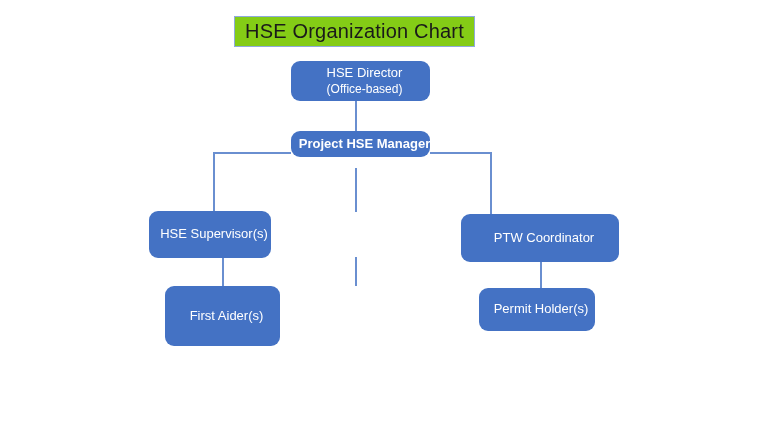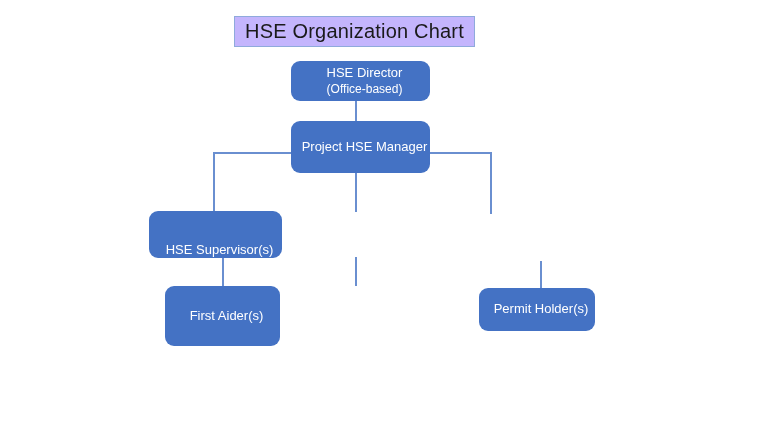--- a/index.html
+++ b/index.html
@@ -23,21 +23,21 @@
 
   
   .title-box {
     position: absolute;
     left: 234px;
     top: 16px;
     width: 241px;
     height: 31px;
     box-sizing: border-box;
     border: 1px solid #8faadc;
-    background: #c4b5fd;
+    background: #84cc16;
     display: flex;
     align-items: center;
     justify-content: center;
   }
   .title-text {
     font-size: 20px;
     color: #1a1a1a;
     letter-spacing: 0.2px;
     white-space: nowrap;
   }
@@ -103,29 +103,32 @@
 
   <div class="conn conn-v" style="left:355px; top:257px; height:29px;"></div>
 
   <div class="conn conn-v" style="left:540px; top:261px; height:27px;"></div>
 
   <div class="node" style="left:291px; top:61px; width:139px; height:40px;">
     <span class="node-label">HSE Director</span>
     <span class="node-sublabel">(Office-based)</span>
   </div>
 
-  <div class="node" style="left:291px; top:121px; width:139px; height:52px;">
+  <div class="node" style="left:291px; top:131px; width:139px; height:26px;font-weight:bold;">
     <span class="node-label">Project HSE Manager</span>
   </div>
 
-  <div class="node" style="left:149px; top:211px; width:133px; height:47px;justify-content:flex-end;">
+  <div class="node" style="left:149px; top:211px; width:122px; height:47px;">
     <span class="node-label">HSE Supervisor(s)</span>
   </div>
 
 
+  <div class="node" style="left:461px; top:214px; width:158px; height:48px;">
+    <span class="node-label">PTW Coordinator</span>
+  </div>
 
   <div class="node" style="left:165px; top:286px; width:115px; height:60px;">
     <span class="node-label">First Aider(s)</span>
   </div>
 
 
   <div class="node" style="left:479px; top:288px; width:116px; height:43px;align-items:center;">
     <span class="node-label">Permit Holder(s)</span>
   </div>
 

